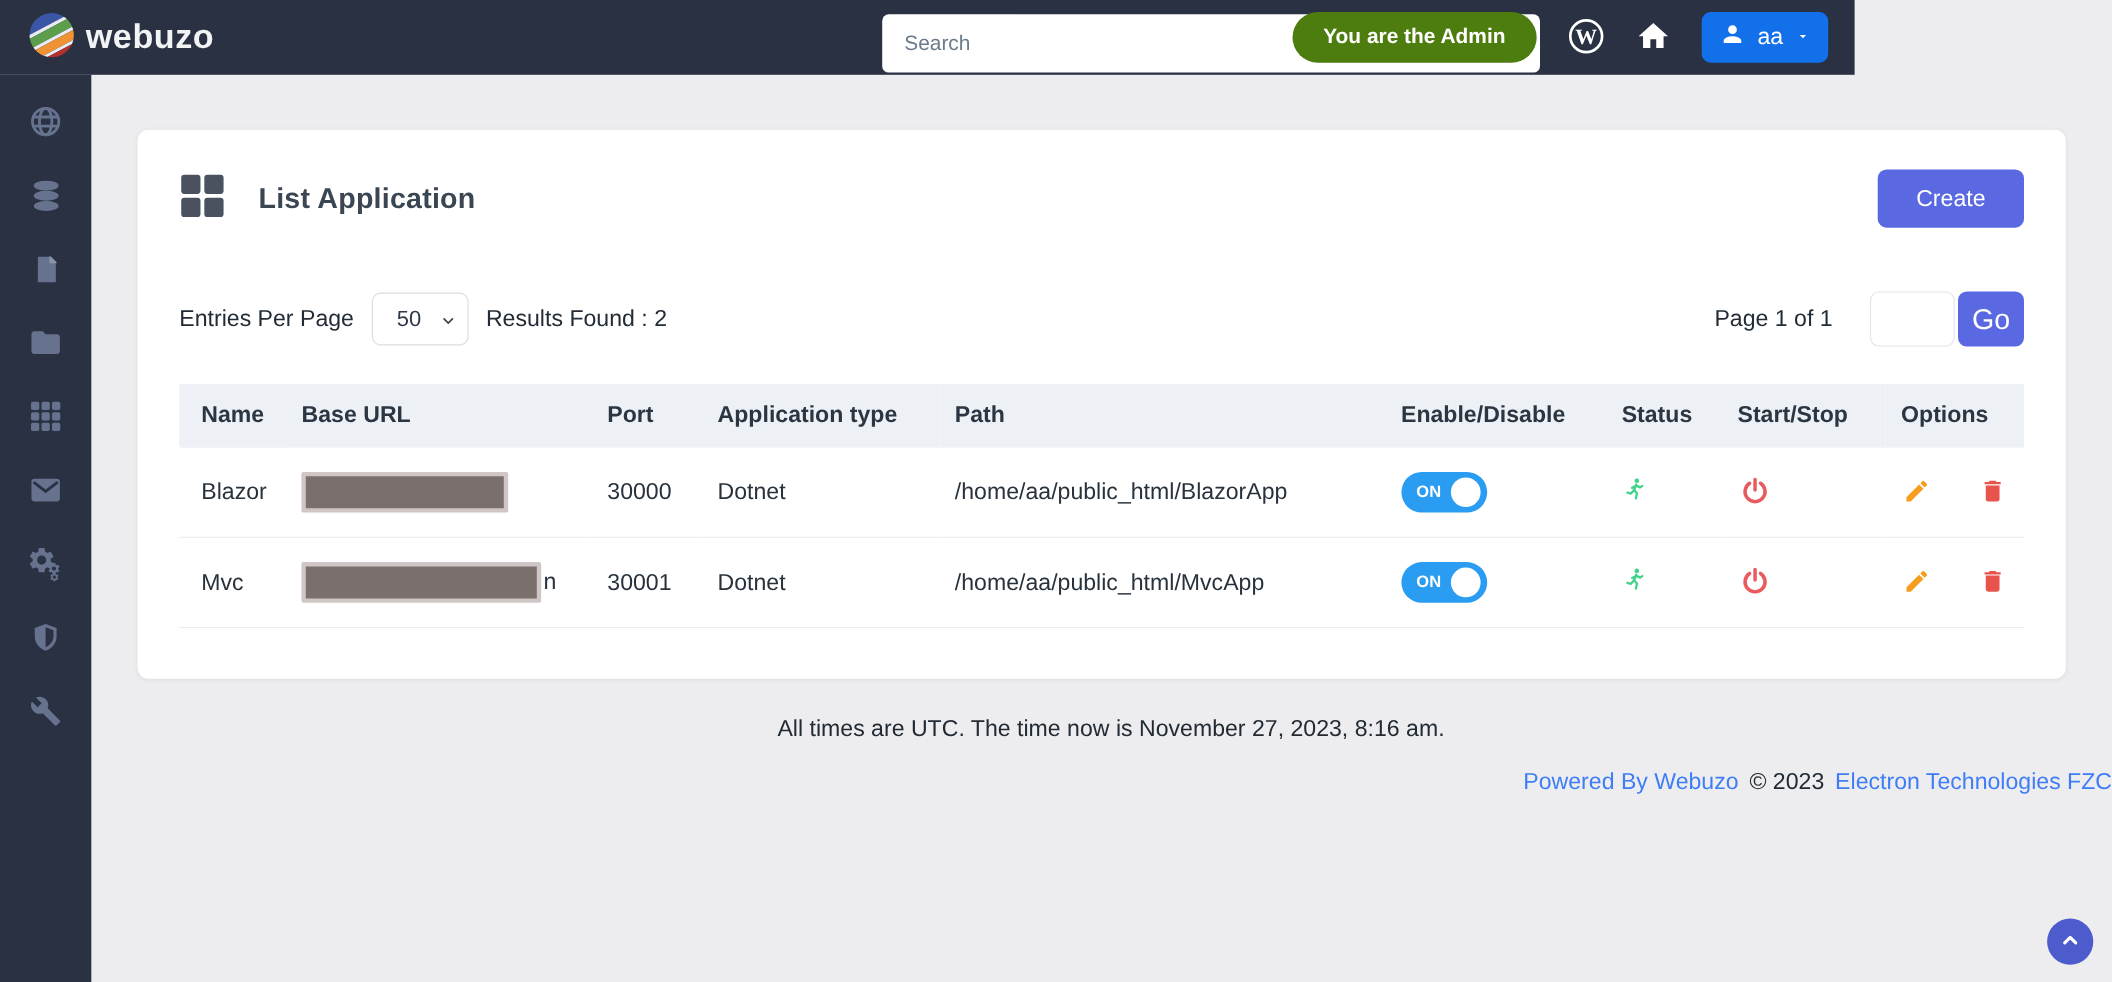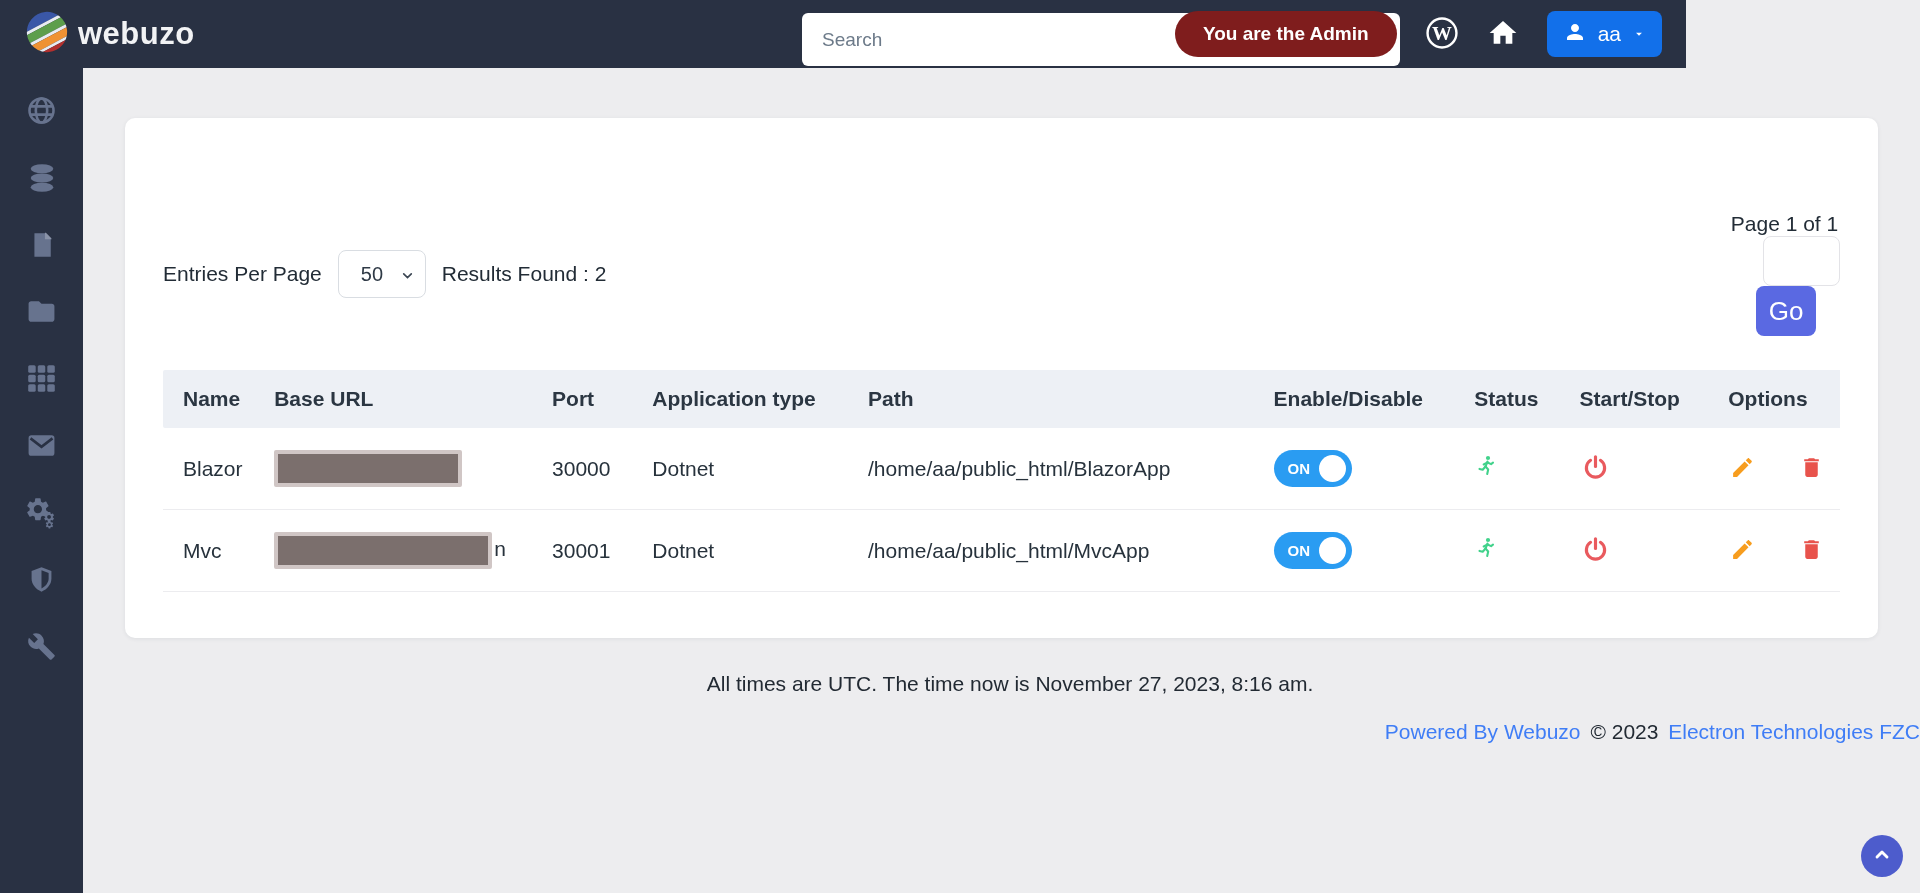--- a/index.html
+++ b/index.html
@@ -18,21 +18,21 @@
   .brand { display:flex; align-items:center; gap:8px; }
   .brand-name { color:#f2f3f5; font-size:31px; font-weight:bold; letter-spacing:.5px; }
   .search-input {
     position:absolute; left:802px; top:13px; width:598px; height:53px;
     border:none; border-radius:6px; background:#fff; padding:0 20px;
     font-size:19px; font-family:"Liberation Sans",sans-serif; color:#333; outline:none;
   }
   .search-input::placeholder { color:#6c7a89; }
   .topbar-right { position:absolute; right:24px; top:0; height:68px; display:flex; align-items:center; gap:28px; }
   .admin-badge {
-    height:46px; padding:0 28px; border-radius:23px; background:#7f1d1d;
+    height:46px; padding:0 28px; border-radius:23px; background:#4d7c0f;
     color:#fff; font-weight:bold; font-size:19px; display:flex; align-items:center;
   }
   .icon-btn { background:none; border:none; cursor:pointer; display:flex; align-items:center; }
   .user-btn {
     height:46px; padding:0 16px; border-radius:8px; background:#1270ea; border:none;
     color:#fff; display:flex; align-items:center; gap:11px; font-size:21px; cursor:pointer;
     font-family:"Liberation Sans",sans-serif;
   }
 
   
@@ -57,21 +57,21 @@
   }
 
   .controls-row { margin-top:58px; display:flex; align-items:center; font-size:21px; color:#222c36; }
   .select-wrap { position:relative; margin:0 16px; }
   .entries-select {
     width:88px; height:48px; border:1px solid #d9dde2; border-radius:8px; background:#fff;
     font-size:20px; color:#2f3a46; padding:0 28px 0 22px; appearance:none; -webkit-appearance:none;
     font-family:"Liberation Sans",sans-serif; cursor:pointer;
   }
   .select-wrap svg { position:absolute; right:12px; top:19px; pointer-events:none; }
-  .pager { margin-left:auto; display:flex; align-items:center;flex-direction:column; }
+  .pager { margin-left:auto; display:flex; align-items:center; }
   .page-input {
     width:77px; height:50px; border:1px solid #e3e3e7; border-radius:8px; margin-left:34px;
     font-size:20px; padding:0 12px; outline:none; font-family:"Liberation Sans",sans-serif;
   }
   .go-btn {
     width:60px; height:50px; margin-left:3px; background:#5a69e2; border:none; border-radius:8px;
     color:#fff; font-size:26px; cursor:pointer; font-family:"Liberation Sans",sans-serif;
   }
 
   
@@ -263,20 +263,32 @@
       <svg width="29" height="29" viewBox="0 0 24 24" fill="#67738e">
         <path d="M22.7 19l-9.1-9.1c.9-2.3.4-5-1.5-6.9-2-2-5-2.4-7.4-1.3L9 6 6 9 1.6 4.7C.4 7.1.9 10.1 2.9 12.1c1.9 1.9 4.6 2.4 6.9 1.5l9.1 9.1c.4.4 1 .4 1.4 0l2.3-2.3c.5-.4.5-1.1.1-1.4z"></path>
       </svg>
     </span>
   </button>
 </aside>
 
 <main class="main">
   <section class="card">
 
+    <div class="title-row">
+      <span>
+        <svg width="42" height="42" viewBox="0 0 24 24" fill="#49525e">
+          <rect x="1" y="1" width="10" height="10" rx="1.6"></rect>
+            <rect x="13" y="1" width="10" height="10" rx="1.6"></rect>
+          <rect x="1" y="13" width="10" height="10" rx="1.6"></rect>
+            <rect x="13" y="13" width="10" height="10" rx="1.6"></rect>
+        </svg>
+      </span>
+      <h1 class="page-title">List Application</h1>
+      <button class="create-btn">Create</button>
+    </div>
 
     <div class="controls-row">
       <span>Entries Per Page</span>
       <span class="select-wrap">
         <select class="entries-select">
           <option>50</option>
         </select>
         <svg width="13" height="13" viewBox="0 0 24 24" fill="none" stroke="#3b4653" stroke-width="3" stroke-linecap="round">
             <path d="M5 9l7 7 7-7"></path>
           </svg>

